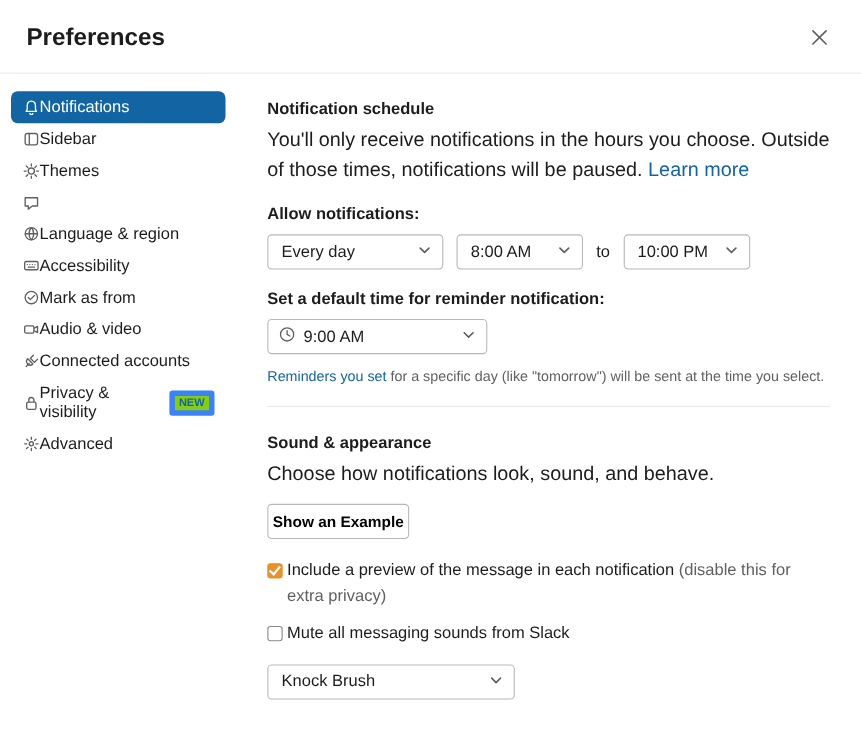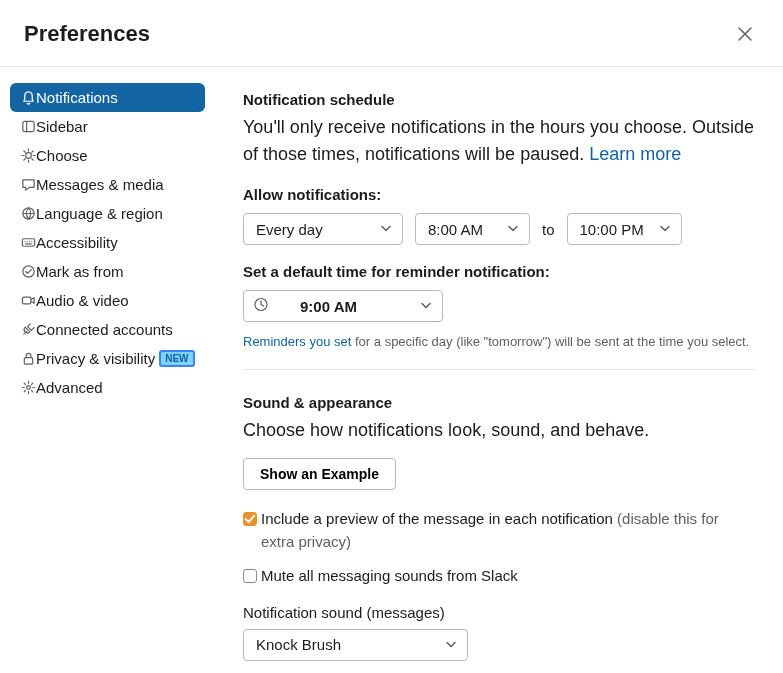--- a/index.html
+++ b/index.html
@@ -58,22 +58,22 @@
     width: 16px; height: 16px;
     display: inline-flex; align-items: center; justify-content: center;
     flex-shrink: 0;
   }
   .sidebar-item.active .icon svg { stroke: #fff; fill:none;}
   .sidebar-item .icon svg { stroke: #616061; fill:none;}
   .badge-new {
     font-size: 10px;
     font-weight: 700;
     color: #1264a3;
-    background: #7dd3fc;
-    border: 2px solid #3b82f6;
+    background: #84cc16;
+    border: 5px solid #3b82f6;
     border-radius: 3px;
     padding: 1px 4px;
     margin-left: 4px;
   }
   .main {
     flex: 1;
     padding: 24px 28px 10px 28px;
     overflow-y: auto;
   }
   .section-title {
@@ -108,41 +108,41 @@
   }
   .select .chevron {
     position: absolute;
     right: 10px;
     top: 50%;
     transform: translateY(-50%);
     color: #616061;
   }
   .select.wide { width: 160px; }
   .select.med { width: 115px; }
-  .select.time { width: 200px; padding-left: 56px; font-weight: bold; }
+  .select.time { width: 200px; padding-left: 32px; }
   .select .clock {
     position: absolute; left: 10px; top: 50%; transform: translateY(-50%);
     color: #616061;
   }
   .select.sound { width: 225px; }
   .smalltext {
     font-size: 13px;
     color: #616061;
     margin: 0 0 20px 0;
   }
   .divider {
     border: none;
     border-top: 1px solid #e8e8e8;
     margin: 0 0 24px 0;
   }
   .button {
     border: 1px solid #b8b8b8;
     background: #fff;
     border-radius: 4px;
-    padding: 7px 16px;
+    padding: 7px 4px;
     font-size: 14px;
     font-weight: 700;
     cursor: pointer;
   }
   .checkbox-row {
     display: flex;
     align-items: flex-start;
     gap: 4px;
     margin-bottom: 12px;
     font-size: 15px;
@@ -202,29 +202,28 @@
         </span>
         <span>Sidebar</span>
       </div>
       <div class="sidebar-item">
         <span class="icon">
           <svg width="15" height="15" viewBox="0 0 16 16">
             <circle cx="8" cy="8" r="3" stroke-width="1.3"></circle>
             <path d="M8 1 V3 M8 13 V15 M1 8 H3 M13 8 H15 M3 3 L4.5 4.5 M11.5 11.5 L13 13 M13 3 L11.5 4.5 M4.5 11.5 L3 13" stroke-width="1.3" stroke-linecap="round"></path>
           </svg>
         </span>
-        <span>Choose</span>
+        <span>Themes</span>
       </div>
       <div class="sidebar-item">
         <span class="icon">
           <svg width="15" height="15" viewBox="0 0 16 16">
             <path d="M2 3 H14 V11 H9 L5 14 V11 H2 Z" stroke-width="1.3" stroke-linejoin="round"></path>
           </svg>
         </span>
-        <span>Messages &amp; media</span>
       </div>
       <div class="sidebar-item">
         <span class="icon">
           <svg width="15" height="15" viewBox="0 0 16 16">
             <circle cx="8" cy="8" r="6" stroke-width="1.3"></circle>
             <path d="M2 8 H14 M8 2 C5 5 5 11 8 14 M8 2 C11 5 11 11 8 14" stroke-width="1.3"></path>
           </svg>
         </span>
         <span>Language &amp; region</span>
       </div>
@@ -342,21 +341,20 @@
     <label class="checkbox-row">
       <span class="chk checked"></span>
       <span><span>Include a preview of the message in each notification </span><span class="muted">(disable this for extra privacy)</span></span>
     </label>
 
     <label class="checkbox-row" style="margin-bottom:16px;">
       <span class="chk"></span>
       <span>Mute all messaging sounds from Slack</span>
     </label>
 
-    <p class="sublabel">Notification sound (messages)</p>
     <div style="margin-bottom:18px;">
       <div class="select sound">
         <span>Knock Brush</span>
         <span class="chevron"><svg width="12" height="12" viewBox="0 0 12 12">
               <path d="M2 4 L6 8 L10 4" stroke="#616061" stroke-width="1.5" fill="none" stroke-linecap="round" stroke-linejoin="round"></path>
             </svg></span>
       </div>
     </div>
 
   </main>

